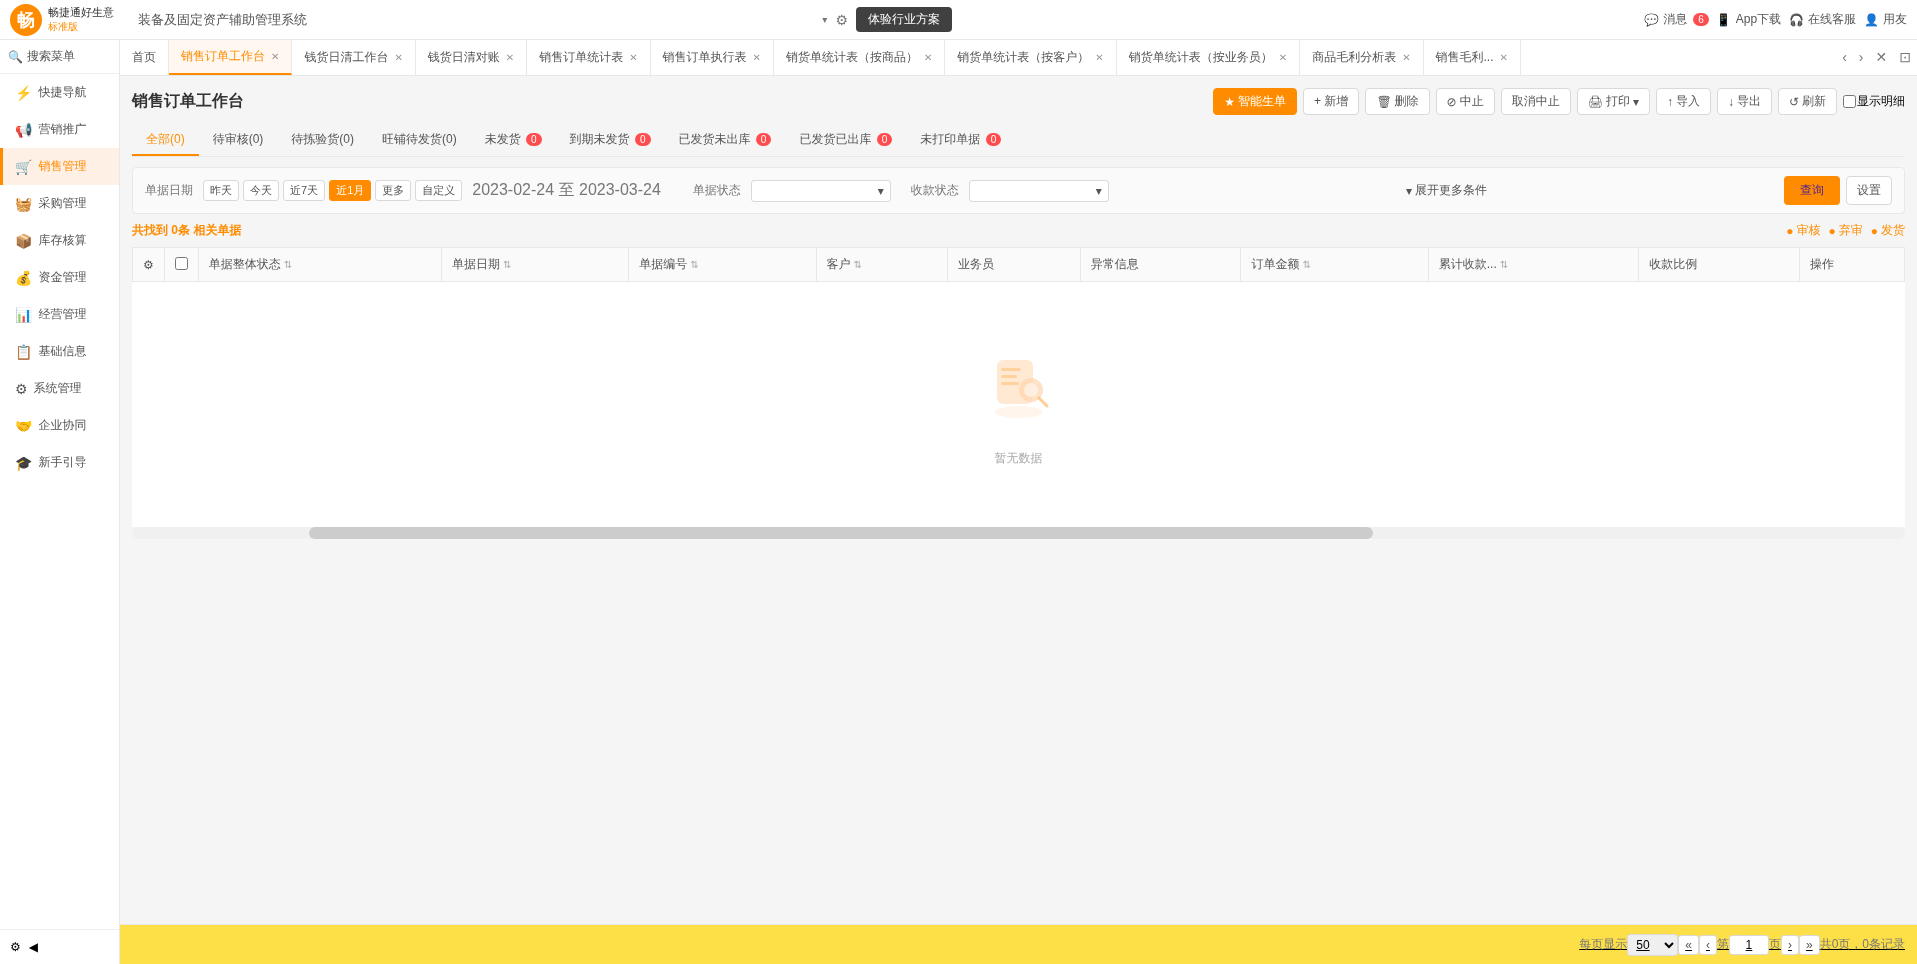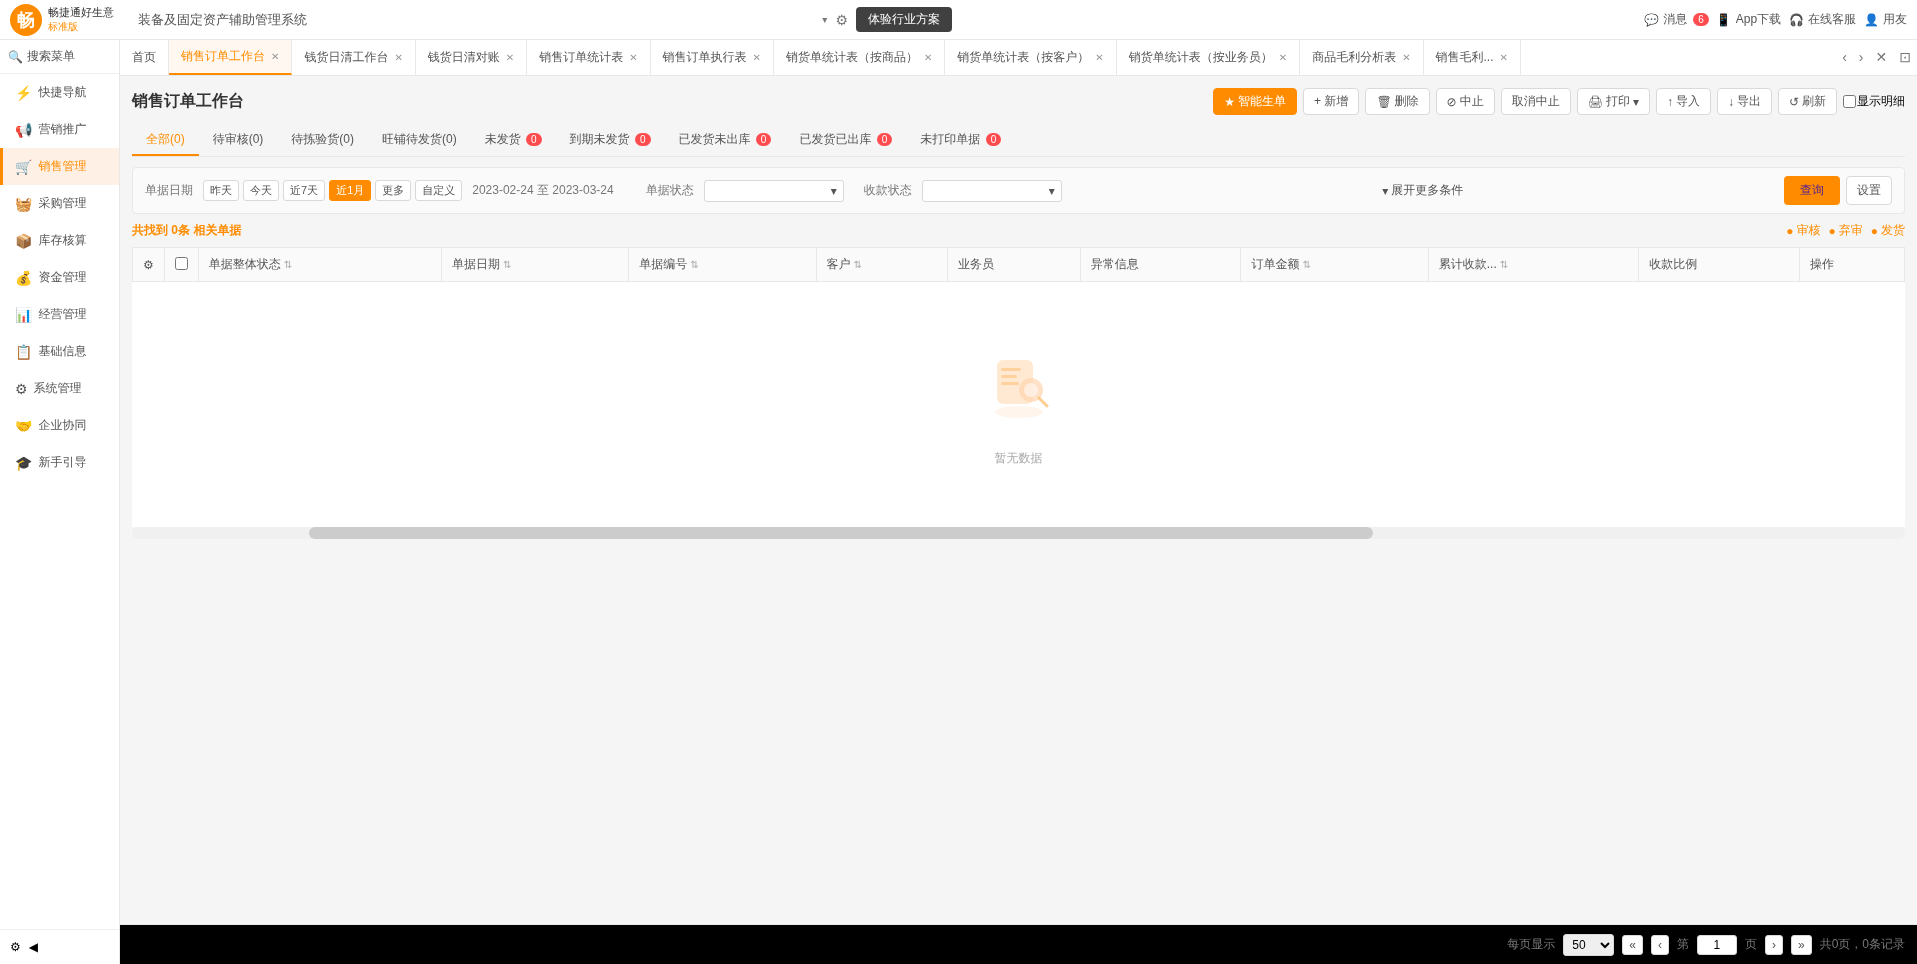--- a/index.html
+++ b/index.html
@@ -54,21 +54,21 @@
     .filter-tab { padding: 6px 14px; cursor: pointer; color: #555; border-bottom: 2px solid transparent; white-space: nowrap; }
     .filter-tab.active { color: #ff8c00; border-bottom-color: #ff8c00; }
     .filter-tab .red-badge { background: #ff4d4f; color: #fff; border-radius: 10px; padding: 1px 5px; font-size: 10px; margin-left: 2px; }
 
     
     .filter-row { display: flex; align-items: center; gap: 10px; padding: 8px 0; background: #fafafa; border: 1px solid #e8e8e8; border-radius: 4px; padding: 8px 12px; margin-bottom: 8px; }
     .filter-label { color: #777; white-space: nowrap; }
     .filter-date-btns { display: flex; gap: 4px; }
     .filter-date-btn { padding: 2px 6px; border: 1px solid #d9d9d9; border-radius: 3px; cursor: pointer; color: #555; background: #fff; font-size: 11px; }
     .filter-date-btn.active { background: #ff8c00; color: #fff; border-color: #ff8c00; }
-    .filter-date-range { color: #777; font-size: 12px; }
+    .filter-date-range { color: #777; font-size: 16px; }
     .filter-select { border: 1px solid #d9d9d9; border-radius: 3px; padding: 3px 6px; background: #fff; color: #555; min-width: 120px; display: flex; align-items: center; justify-content: space-between; }
     .filter-expand { display: flex; align-items: center; gap: 3px; color: #555; cursor: pointer; margin-left: auto; }
     .filter-query-btn { background: #ff8c00; color: #4c1d95; border: none; padding: 5px 16px; border-radius: 4px; cursor: pointer; font-size: 12px; }
     .filter-set-btn { background: #fff; color: #555; border: 1px solid #d9d9d9; padding: 5px 10px; border-radius: 4px; cursor: pointer; font-size: 12px; }
 
     
     .table-header-row { display: flex; align-items: center; justify-content: space-between; margin-bottom: 8px; }
     .table-count { color: #555; }
     .table-count span { color: #ff8c00; font-weight: bold; }
     .table-action-btns { display: flex; gap: 8px; }
@@ -81,21 +81,21 @@
     .col-sort { cursor: pointer; display: inline-flex; align-items: center; gap: 3px; }
     .sort-icon { font-size: 10px; color: #aaa; }
     .checkbox-col { width: 30px; text-align: center; }
     .settings-col { width: 30px; text-align: center; }
 
     
     .empty-state { display: flex; flex-direction: column; align-items: center; justify-content: center; padding: 60px 0; }
     .empty-text { color: #aaa; }
 
     
-    .pagination-bar { display: flex; align-items: center; justify-content: flex-end; gap: 8px; padding: 8px 12px; border-top: 1px solid #e8e8e8; background: #000000; height: 40px; }
+    .pagination-bar { display: flex; align-items: center; justify-content: flex-end; gap: 0; padding: 8px 12px; border-top: 1px solid #e8e8e8; background: #fde047; height: 40px; text-decoration: underline; }
     .pagination-label { color: #777; }
     .pagination-select { border: 1px solid #d9d9d9; padding: 2px 4px; border-radius: 3px; }
     .pagination-btn { border: 1px solid #d9d9d9; background: #fff; padding: 2px 6px; border-radius: 3px; cursor: pointer; color: #555; }
     .pagination-btn:disabled { color: #ccc; cursor: not-allowed; }
     .pagination-input { border: 1px solid #d9d9d9; padding: 2px 4px; border-radius: 3px; width: 40px; text-align: center; }
     .pagination-info { color: #777; }
 
     
     .horizontal-scroll { height: 12px; background: #f0f0f0; margin: 0 0 4px 0; border-radius: 6px; overflow: hidden; }
     .horizontal-scroll-inner { height: 100%; width: 60%; background: #ccc; border-radius: 6px; margin-left: 10%; }

